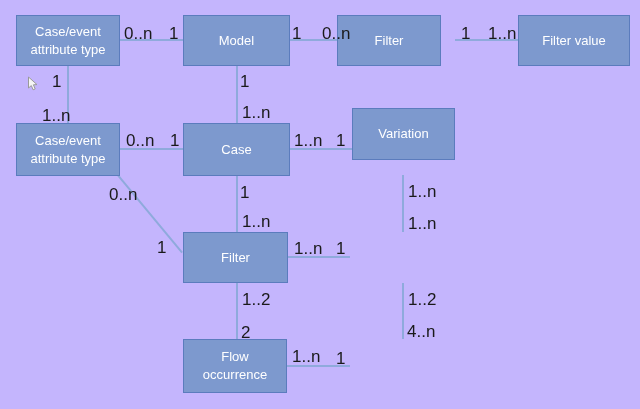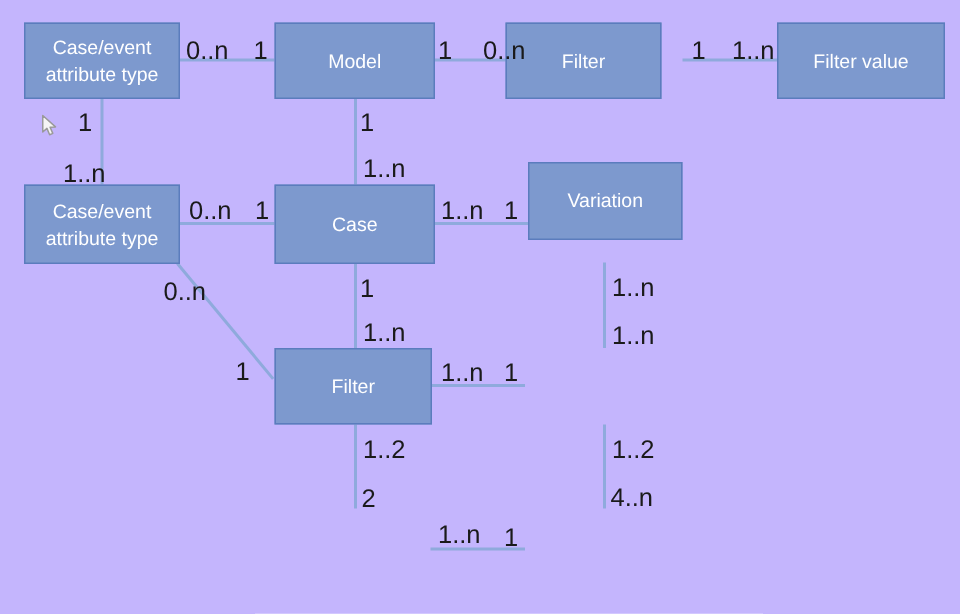--- a/index.html
+++ b/index.html
@@ -88,20 +88,23 @@
   </div>
   <div class="node" style="left:183px;top:123px;width:107px;height:53px">
     <span>Case</span>
   </div>
   <div class="node" style="left:352px;top:108px;width:103px;height:52px">
     <span>Variation</span>
   </div>
   <div class="node" style="left:183px;top:232px;width:105px;height:51px">
     <span>Filter</span>
   </div>
+  <div class="node" style="left:183px;top:339px;width:104px;height:54px">
+    <span>Flow occurrence</span>
+  </div>
 
   <span class="card" style="left:124px;top:24px">0..n</span>
   <span class="card" style="left:169px;top:24px">1</span>
   <span class="card" style="left:292px;top:24px">1</span>
   <span class="card" style="left:322px;top:24px">0..n</span>
   <span class="card" style="left:461px;top:24px">1</span>
   <span class="card" style="left:488px;top:24px">1..n</span>
   <span class="card" style="left:52px;top:72px">1</span>
   <span class="card" style="left:42px;top:106px">1..n</span>
   <span class="card" style="left:240px;top:72px">1</span>

